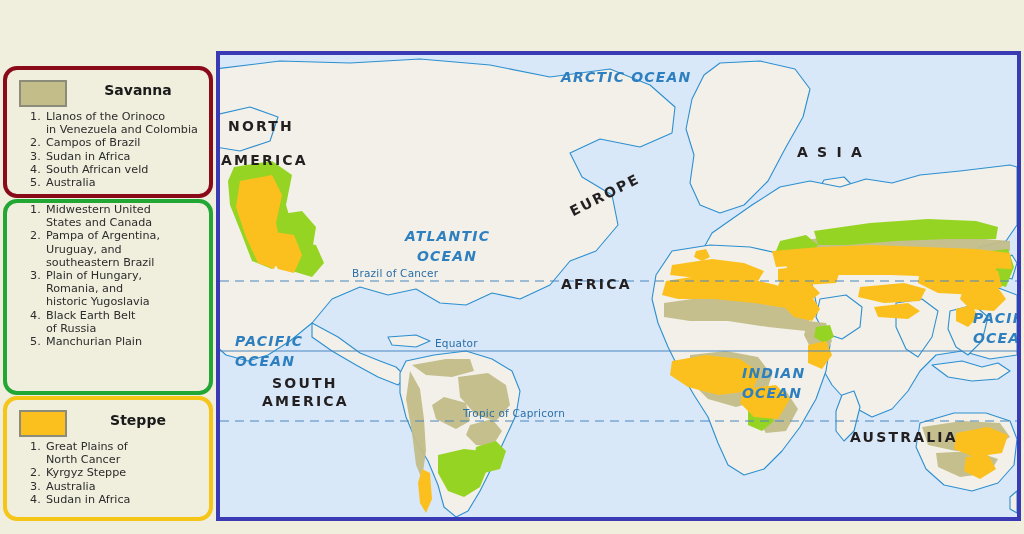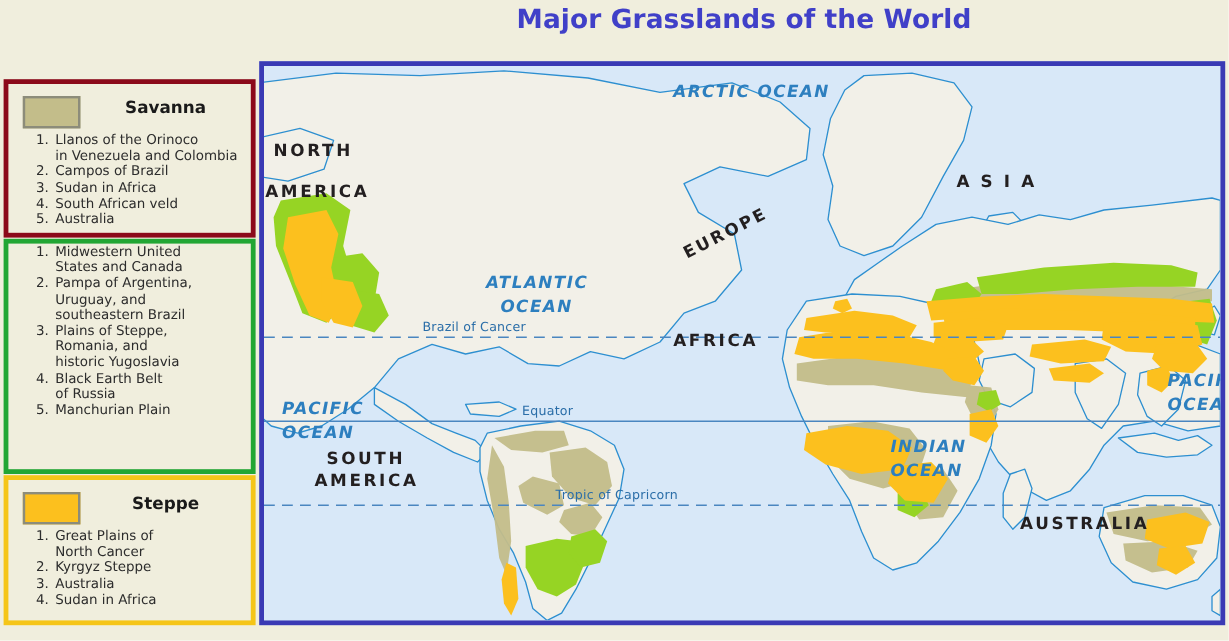--- a/index.html
+++ b/index.html
@@ -39,20 +39,21 @@
     width: 210px;
     height: 455px;
   }
   .legend-box {
     position: absolute;
     left: 0;
     width: 100%;
     box-sizing: border-box;
     background: #f0eedd;
     overflow: hidden;
+    border-radius: 14px;
   }
   #legend-savanna { top: 0px;   height: 132px; border: 4px solid #8b0a1a; }
   #legend-prairie { top: 133px; height: 196px; border: 4px solid #22a634; }
   #legend-steppe  { top: 330px; height: 125px; border: 4px solid #f5c518; }
 
   .legend-head {
     position: relative;
     height: 40px;
   }
   .swatch {
@@ -152,21 +153,20 @@
   .rot-europe {
     transform: rotate(-27deg);
     transform-origin: left top;
   }
 </style>
 </head>
 <body>
 
 <div id="page">
 
-  <div id="map-title">Major Grasslands of the World</div>
 
   <div id="legend">
 
     <div class="legend-box" id="legend-savanna">
       <div class="legend-head">
         <div class="swatch" style="background:#c3bd8a"></div>
         <div class="legend-title">Savanna</div>
       </div>
       <ol class="legend-list">
         <li>
@@ -193,21 +193,21 @@
         <li>
           <span>Midwestern United</span>
           <span class="cont">States and Canada</span>
         </li>
         <li>
           <span>Pampa of Argentina,</span>
           <span class="cont">Uruguay, and</span>
           <span class="cont">southeastern Brazil</span>
         </li>
         <li>
-          <span>Plains of Steppe,</span>
+          <span>Plain of Hungary,</span>
           <span class="cont">Romania, and</span>
           <span class="cont">historic Yugoslavia</span>
         </li>
         <li>
           <span>Black Earth Belt</span>
           <span class="cont">of Russia</span>
         </li>
         <li>
           <span>Manchurian Plain</span>
         </li>

